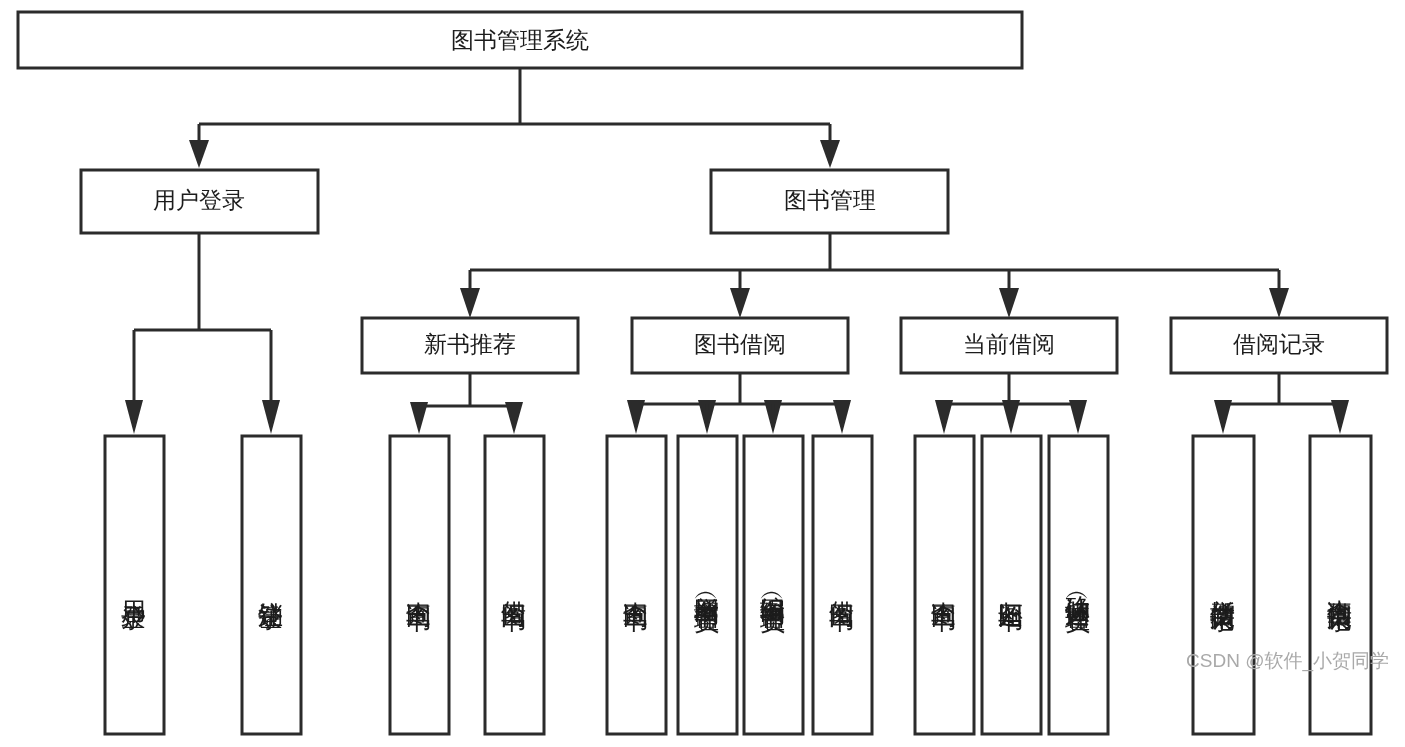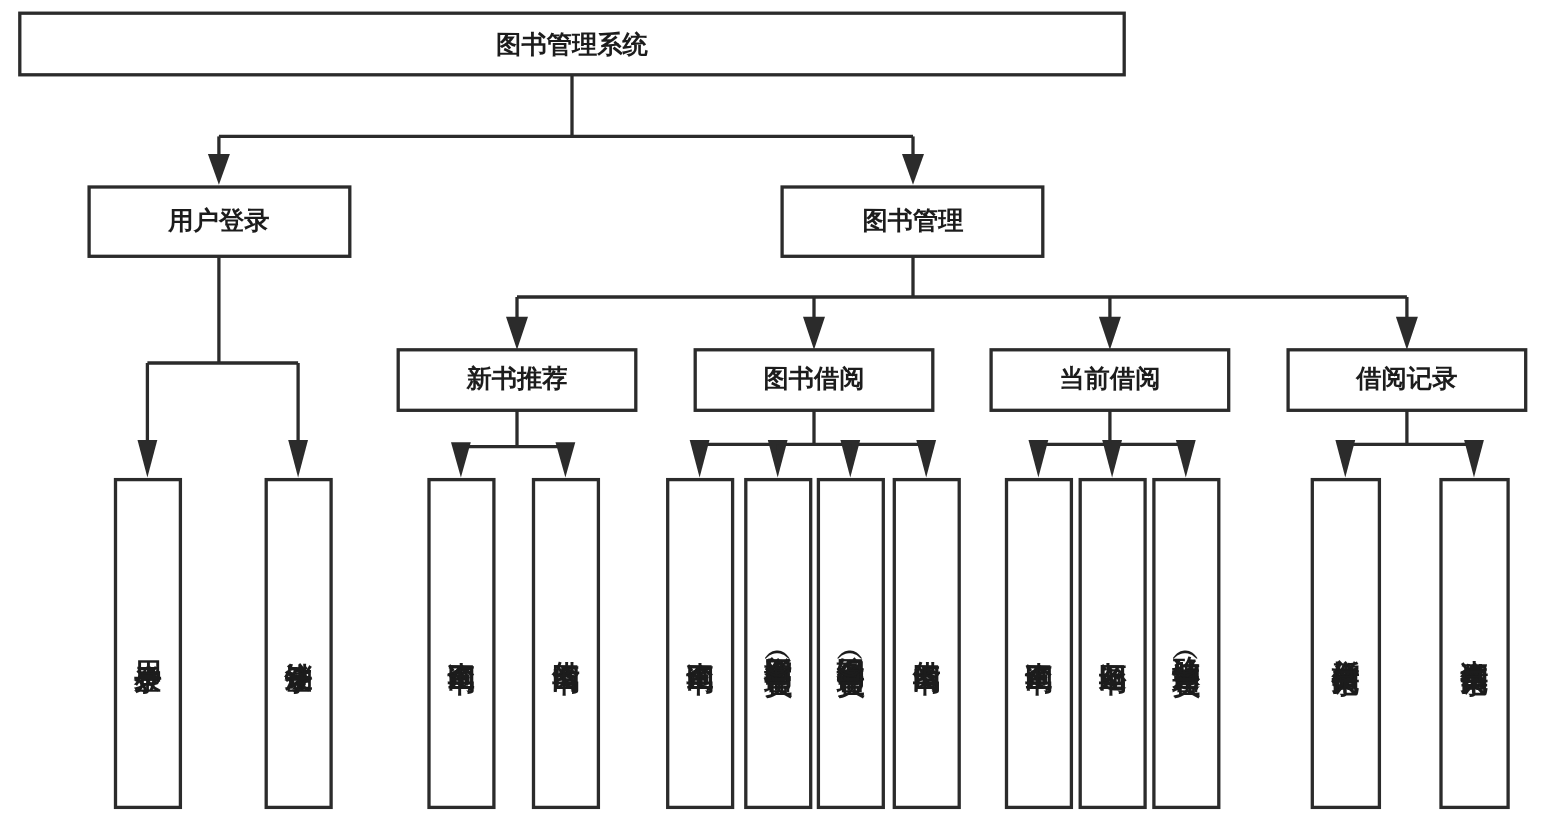--- a/index.html
+++ b/index.html
@@ -11,21 +11,20 @@
     width: 1405px;
     height: 747px;
     font-family: "Liberation Sans", "DejaVu Sans", sans-serif;
     overflow: hidden;
     position: relative;
   }
   #diagram-root {
     position: relative;
     width: 1405px;
     height: 680px;
-    font-weight: bold;
   }
   svg#diagram-svg {
     position: absolute;
     top: 0;
     left: 0;
     width: 1405px;
     height: 747px;
     display: block;
   }
   .node-box {
@@ -224,14 +223,15 @@
       <rect class="node-box" x="1193" y="436" width="61" height="298"></rect>
       <text class="node-label-v" x="1223" y="585">新增借阅记录</text>
     </g>
     <g>
       <rect class="node-box" x="1310" y="436" width="61" height="298"></rect>
       <text class="node-label-v" x="1340" y="585">查询借阅记录</text>
     </g>
 
   </svg>
 
+  <div class="watermark">CSDN @软件_小贺同学</div>
 
 </div>
 
 </body></html>

